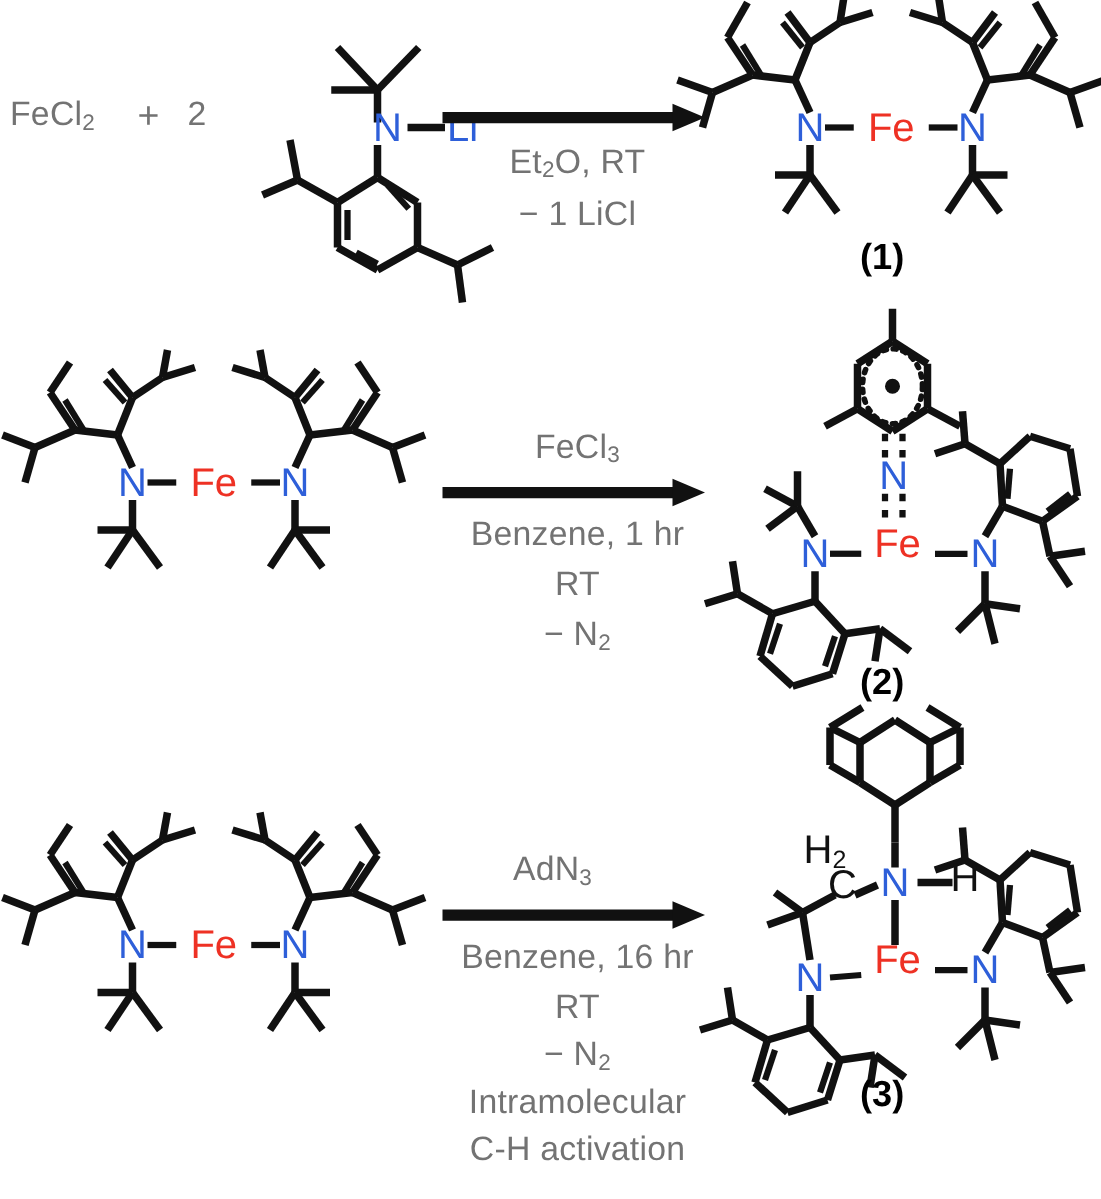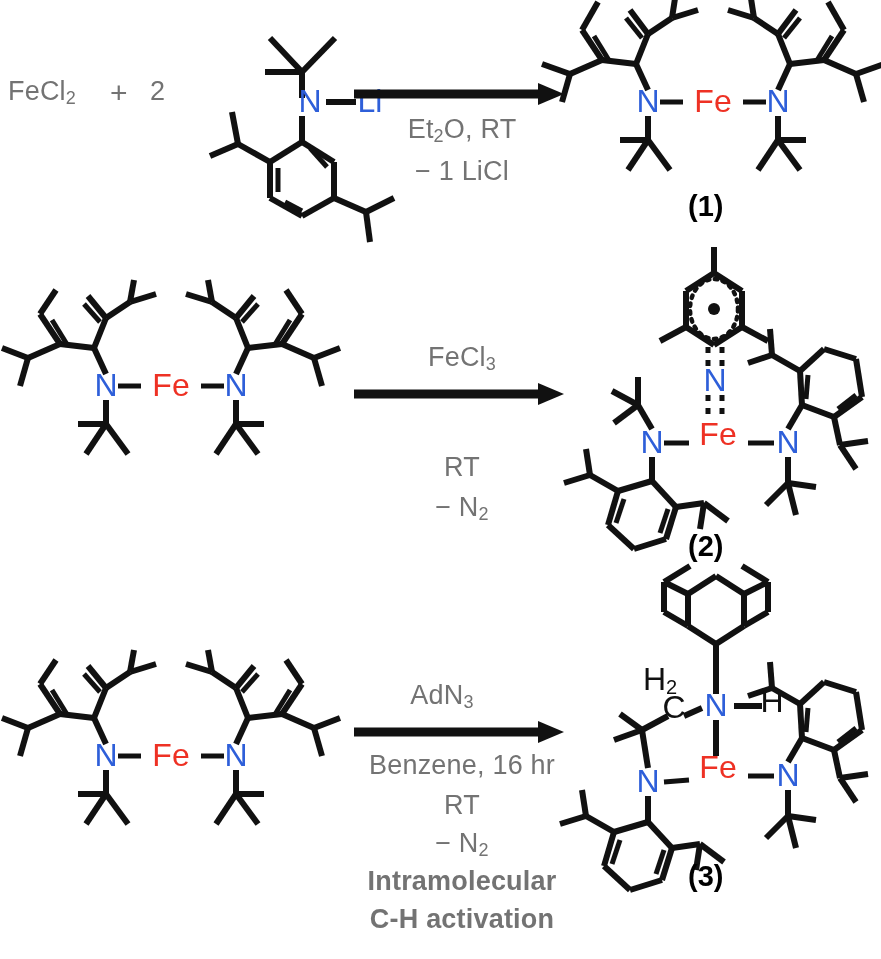--- a/index.html
+++ b/index.html
@@ -8,21 +8,21 @@
        font-family:"Liberation Sans","DejaVu Sans",sans-serif;color:#000;}
   .scheme{position:absolute;inset:0;}
   .row{position:absolute;left:0;width:881px;}
   #row1{top:0;height:232px;}
   #row2{top:232px;height:340px;}
   #row3{top:572px;height:387px;}
 
   
   .txt{position:absolute;white-space:nowrap;font-size:27px;line-height:1;
        letter-spacing:.2px;color:#737373;}
-  .txt.bold{font-weight:bold;}
+  .txt.bold{font-weight:normal;}
   .txt.ctr{text-align:left;transform:translateX(-50%);}
   .sub{font-size:18px;vertical-align:-.22em;}
   .label{position:absolute;font-weight:bold;font-size:29px;color:#000;white-space:nowrap;}
 
   
   .fe{fill:#EE3124;}
   .nn{fill:#2E5FD9;}
   .bk{fill:#111111;}
   svg{display:block;overflow:visible;}
   .bond{stroke:#111111;stroke-width:6;stroke-linecap:butt;fill:none;}
@@ -183,20 +183,21 @@
       <text class="atom nn" x="100" y="98">N</text>
       <text class="atom fe" x="165" y="98">Fe</text>
       <text class="atom nn" x="230" y="98">N</text>
     </svg>
 
     <div class="txt ctr" style="left:462px;top:112px;"><span>FeCl</span><span class="sub">3</span></div>
     <svg width="215" height="24" style="position:absolute;left:352px;top:150px;" viewBox="0 0 215 24">
       <path class="arrowline" d="M2 12 L190 12"></path>
       <path d="M186 1 L212 12 L186 23 Z" fill="#111111"></path>
     </svg>
+    <div class="txt ctr" style="left:462px;top:182px;">Benzene, 1 hr</div>
     <div class="txt ctr" style="left:462px;top:222px;">RT</div>
     <div class="txt ctr" style="left:462px;top:262px;"><span>− N</span><span class="sub">2</span></div>
 
     <svg width="330" height="330" style="position:absolute;left:556px;top:5px;" viewBox="0 0 330 330">
 
       <path class="bond" d="M158 36 L130 54"></path>
       <path class="bond" d="M130 54 L130 90"></path>
       <path class="bond" d="M130 90 L158 108"></path>
       <path class="bond" d="M158 108 L186 90"></path>
       <path class="bond" d="M186 90 L186 54"></path>

